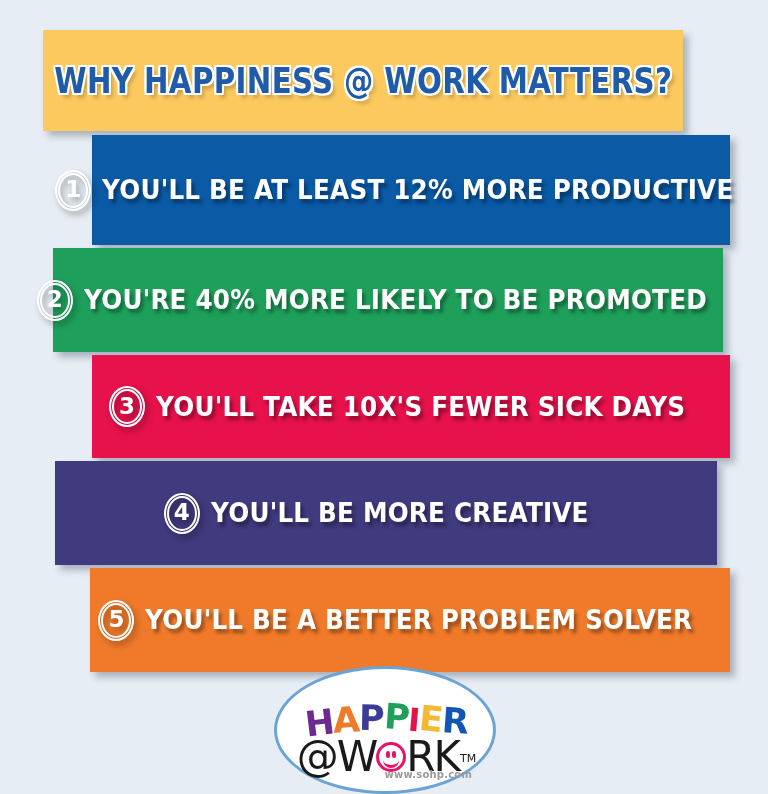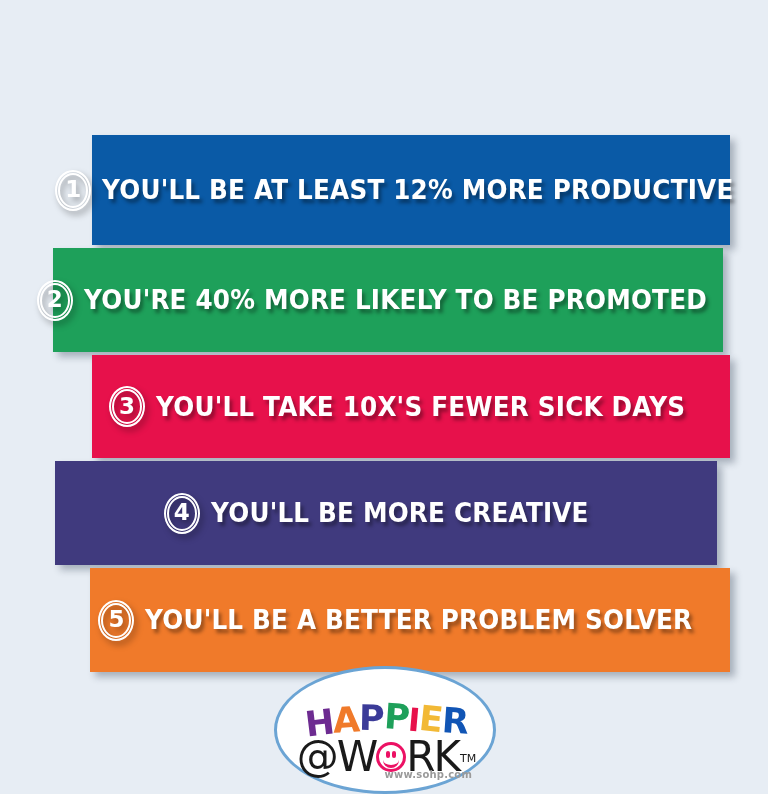--- a/index.html
+++ b/index.html
@@ -239,20 +239,23 @@
     color: #9a9a9a;
     letter-spacing: 0.2px;
     font-weight: bold;
   }
 </style>
 </head>
 <body>
 
 <div id="infographic">
 
+  <div class="bar title-bar">
+    <div class="title-text">Why Happiness @ Work Matters?</div>
+  </div>
 
   <div class="bar fact-row row-1">
     <div class="fact-inner">
       <div class="num-badge">
         <span class="ring-outer"></span>
         <span class="ring-inner"></span>
         <span class="num">1</span>
       </div>
       <div class="fact-text">You'll Be At Least 12% More Productive</div>
     </div>

